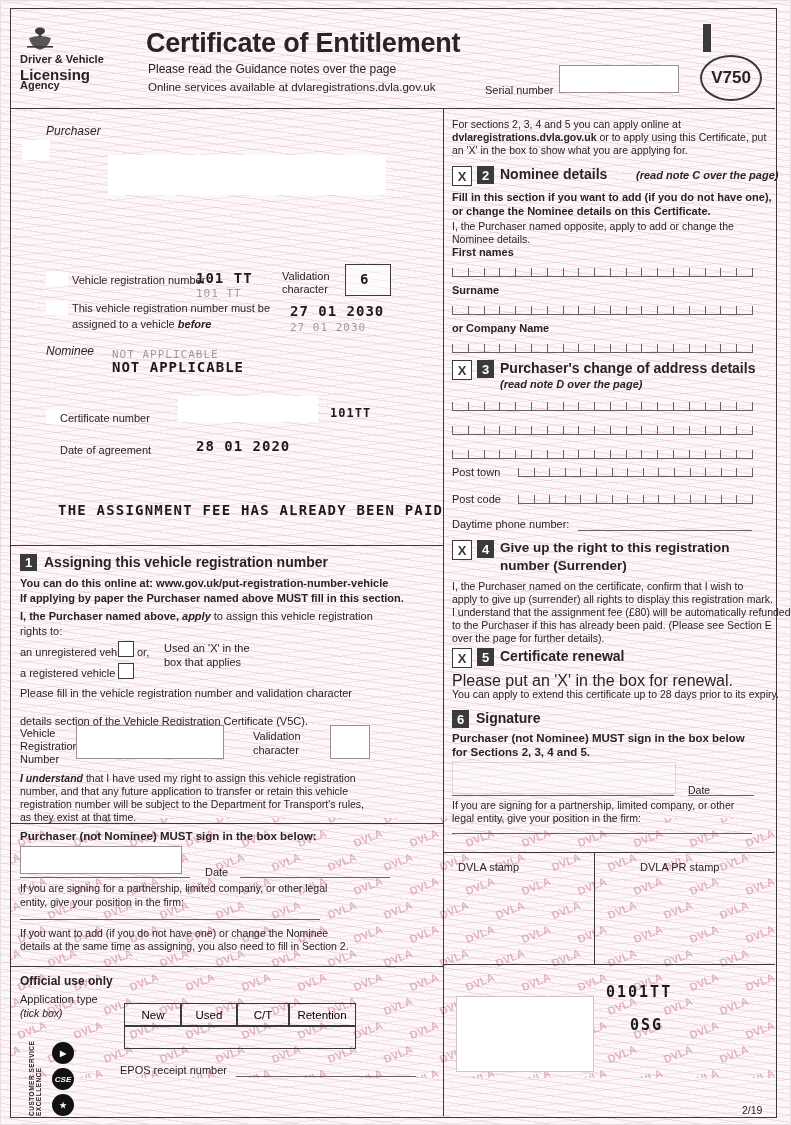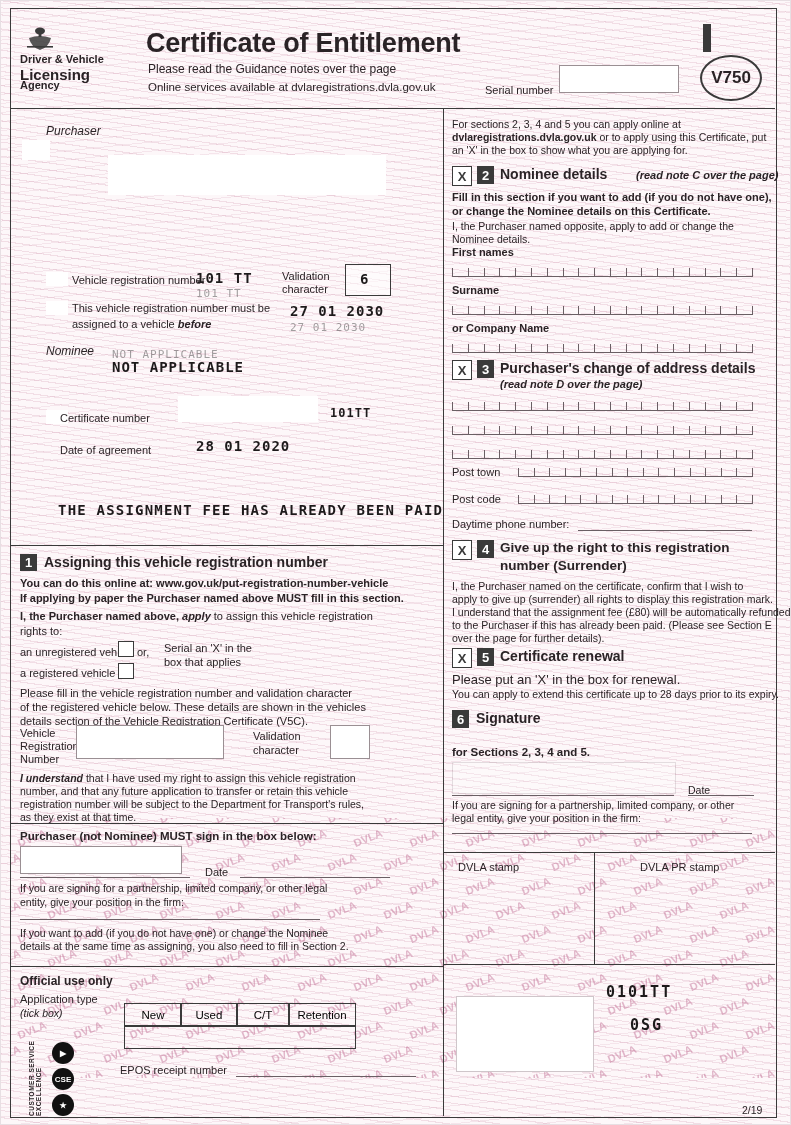--- a/index.html
+++ b/index.html
@@ -337,25 +337,24 @@
     <span class="b i">apply</span>
     <span>to assign this vehicle registration</span>
   </div>
   <div class="txt" style="left:20px;top:625px;font-size:11px;">rights to:</div>
 
   <div class="txt" style="left:20px;top:646px;font-size:11px;">an unregistered vehicle</div>
   <div class="box" style="left:118px;top:641px;width:14px;height:14px;background:#fff;"></div>
   <div class="txt" style="left:137px;top:646px;font-size:11px;">or,</div>
   <div class="txt" style="left:20px;top:667px;font-size:11px;">a registered vehicle</div>
   <div class="box" style="left:118px;top:663px;width:14px;height:14px;background:#fff;"></div>
-  <div class="txt" style="left:164px;top:642px;font-size:11px;">Serial an 'X' in the</div>
+  <div class="txt" style="left:164px;top:642px;font-size:11px;">Used an 'X' in the</div>
   <div class="txt" style="left:164px;top:656px;font-size:11px;">box that applies</div>
 
   <div class="txt" style="left:20px;top:687px;font-size:11px;">Please fill in the vehicle registration number and validation character</div>
-  <div class="txt" style="left:20px;top:701px;font-size:11px;">of the registered vehicle below. These details are shown in the vehicles</div>
   <div class="txt" style="left:20px;top:715px;font-size:11px;">details section of the Vehicle Registration Certificate (V5C).</div>
 
   <div class="txt" style="left:20px;top:727px;font-size:11px;">Vehicle</div>
   <div class="txt" style="left:20px;top:740px;font-size:11px;">Registration</div>
   <div class="txt" style="left:20px;top:753px;font-size:11px;">Number</div>
   <div class="whitebox" style="left:76px;top:725px;width:146px;height:32px;"></div>
 
   <div class="txt" style="left:253px;top:730px;font-size:11px;">Validation</div>
   <div class="txt" style="left:253px;top:744px;font-size:11px;">character</div>
   <div class="whitebox" style="left:330px;top:725px;width:38px;height:32px;"></div>
@@ -392,21 +391,21 @@
   <div class="tickcell" style="left:124px;top:1003px;width:56px;height:22px;">New</div>
   <div class="tickcell" style="left:180px;top:1003px;width:56px;height:22px;">Used</div>
   <div class="tickcell" style="left:236px;top:1003px;width:52px;height:22px;">C/T</div>
   <div class="tickcell" style="left:288px;top:1003px;width:66px;height:22px;">Retention</div>
   <div class="box" style="left:124px;top:1025px;width:230px;height:22px;"></div>
 
   <div class="txt" style="left:120px;top:1064px;font-size:11px;">EPOS receipt number</div>
   <div class="hline" style="left:236px;top:1076px;width:180px;background:#6a5f64;"></div>
 
   <div class="cse" style="left:52px;top:1042px;">▶</div>
-  <div class="cse" style="left:52px;top:1068px;">CSE</div>
+  <div class="cse" style="left:52px;top:1068px;font-style:italic;">CSE</div>
   <div class="cse" style="left:52px;top:1094px;">★</div>
   <div class="cse-label" style="left:28px;top:1040px;height:76px;">
     <span>CUSTOMER</span>
     <span>SERVICE</span>
     <span>EXCELLENCE</span>
   </div>
 
   <div class="txt" style="left:452px;top:118px;font-size:10.5px;">For sections 2, 3, 4 and 5 you can apply online at</div>
   <div class="txt" style="left:452px;top:131px;font-size:10.5px;">
     <span class="b">dvlaregistrations.dvla.gov.uk</span><span> or to apply using this Certificate, put</span>
@@ -623,25 +622,26 @@
 
   <div class="txt" style="left:452px;top:580px;font-size:10.5px;">I, the Purchaser named on the certificate, confirm that I wish to</div>
   <div class="txt" style="left:452px;top:593px;font-size:10.5px;">apply to give up (surrender) all rights to display this registration mark.</div>
   <div class="txt" style="left:452px;top:606px;font-size:10.5px;">I understand that the assignment fee (£80) will be automatically refunded</div>
   <div class="txt" style="left:452px;top:619px;font-size:10.5px;">to the Purchaser if this has already been paid. (Please see Section E</div>
   <div class="txt" style="left:452px;top:632px;font-size:10.5px;">over the page for further details).</div>
 
   <div class="xbox" style="left:452px;top:648px;width:18px;height:18px;">X</div>
   <div class="numbox" style="left:477px;top:648px;width:17px;height:18px;">5</div>
   <div class="txt b" style="left:500px;top:648px;font-size:14px;">Certificate renewal</div>
-  <div class="txt" style="left:452px;top:672px;font-size:13px;">Please put an 'X' in the box for renewal.</div>
+  <div class="txt" style="left:452px;top:672px;font-size:16px;">Please put an 'X' in the box for renewal.</div>
   <div class="txt" style="left:452px;top:688px;font-size:10.5px;">You can apply to extend this certificate up to 28 days prior to its expiry.</div>
 
   <div class="numbox" style="left:452px;top:710px;width:17px;height:18px;">6</div>
   <div class="txt b" style="left:476px;top:710px;font-size:14px;">Signature</div>
+  <div class="txt b" style="left:452px;top:732px;font-size:11.5px;">Purchaser (not Nominee) MUST sign in the box below</div>
   <div class="txt b" style="left:452px;top:746px;font-size:11.5px;">for Sections 2, 3, 4 and 5.</div>
 
   <div class="whitebox" style="left:452px;top:762px;width:222px;height:30px;opacity:.25;"></div>
   <div class="txt" style="left:688px;top:784px;font-size:10.5px;">Date</div>
   <div class="hline" style="left:452px;top:795px;width:222px;background:#6a5f64;"></div>
   <div class="hline" style="left:688px;top:795px;width:66px;background:#6a5f64;"></div>
 
   <div class="txt" style="left:452px;top:799px;font-size:10.5px;">If you are signing for a partnership, limited company, or other</div>
   <div class="txt" style="left:452px;top:812px;font-size:10.5px;">legal entity, give your position in the firm:</div>
   <div class="hline" style="left:452px;top:833px;width:300px;background:#6a5f64;"></div>

